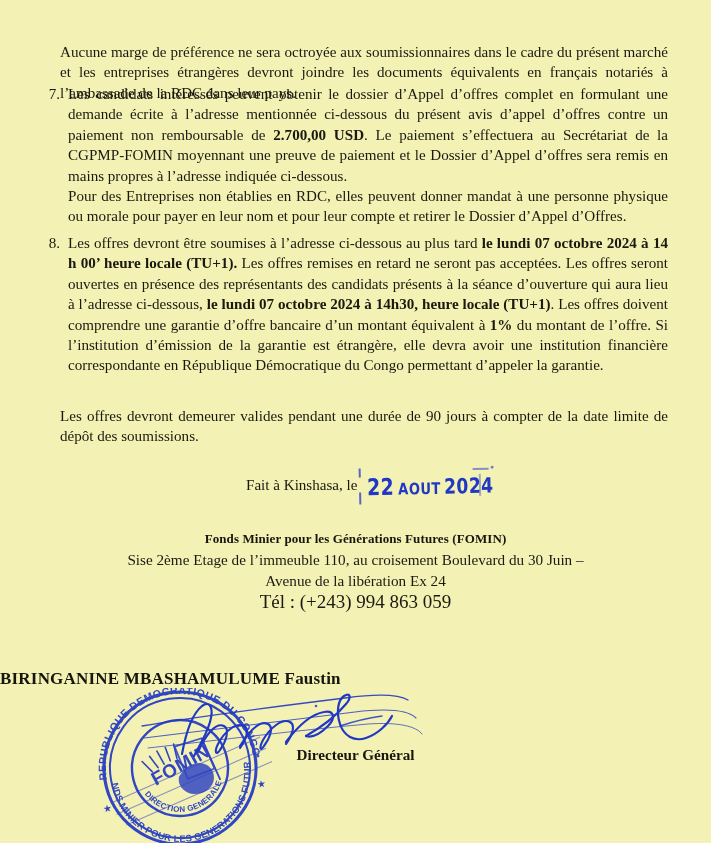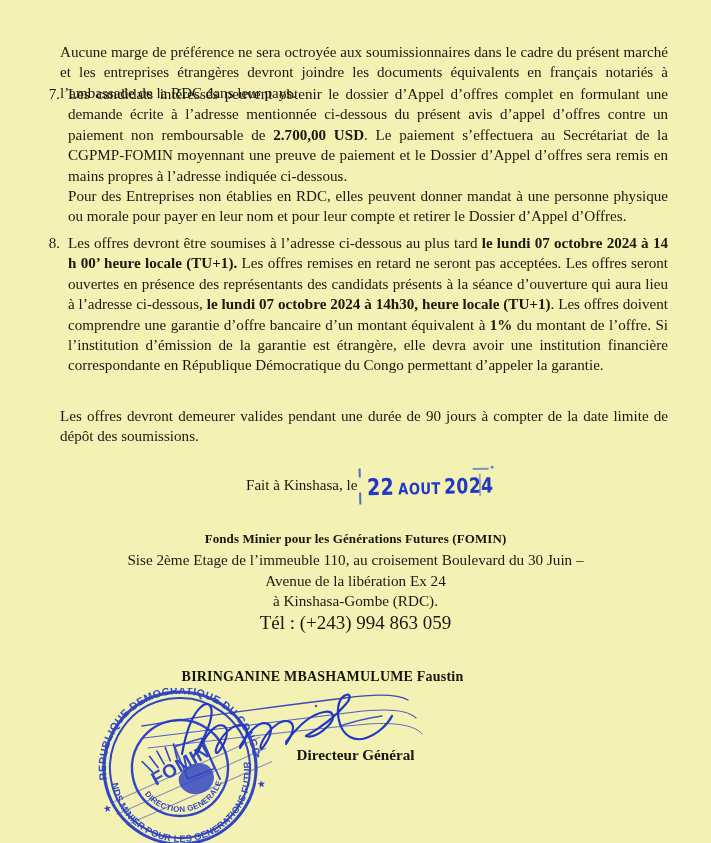--- a/index.html
+++ b/index.html
@@ -164,22 +164,22 @@
     line-height: 21px;
     color: #1a1a12;
   }
 
   
   #signer-name {
     position: absolute;
     left: 0;
     top: 669px;
     width: 645px;
-    text-align: center;
-    font-size: 14px;
+    text-align: left;
+    font-size: 17px;
     font-weight: bold;
     color: #16160e;
     letter-spacing: .2px;
   }
   #signer-title {
     position: absolute;
     left: 0;
     top: 746px;
     width: 711px;
     text-align: center;
@@ -237,21 +237,20 @@
     <span class="bracket bk5"></span>
     <span class="stamp-text">
       <span class="d-day">22</span><span class="d-month">AOUT</span><span class="d-year">2024</span>
     </span>
   </div>
 
   <div id="footer-block">
     <div id="org-title">Fonds Minier pour les Générations Futures (FOMIN)</div>
     <div class="addr-line">Sise 2ème Etage de l’immeuble 110, au croisement Boulevard du 30 Juin –</div>
     <div class="addr-line">Avenue de la libération Ex 24</div>
-    <div class="addr-line">à Kinshasa-Gombe (RDC).</div>
     <div id="tel-line">Tél : (+243) 994 863 059</div>
   </div>
 
   <div id="signer-name">BIRINGANINE MBASHAMULUME Faustin</div>
 
   <svg id="signature" viewBox="0 0 300 90" xmlns="http://www.w3.org/2000/svg">
     <g fill="none" stroke="#2138c4" stroke-linecap="round" stroke-linejoin="round">
 
       <path d="M2,44 C60,34 140,24 205,16 C235,12 258,12 268,18" stroke-width="1.3" opacity=".9"></path>
       <path d="M4,56 C70,48 150,38 215,30 C248,26 268,28 276,36" stroke-width="1.1" opacity=".8"></path>

